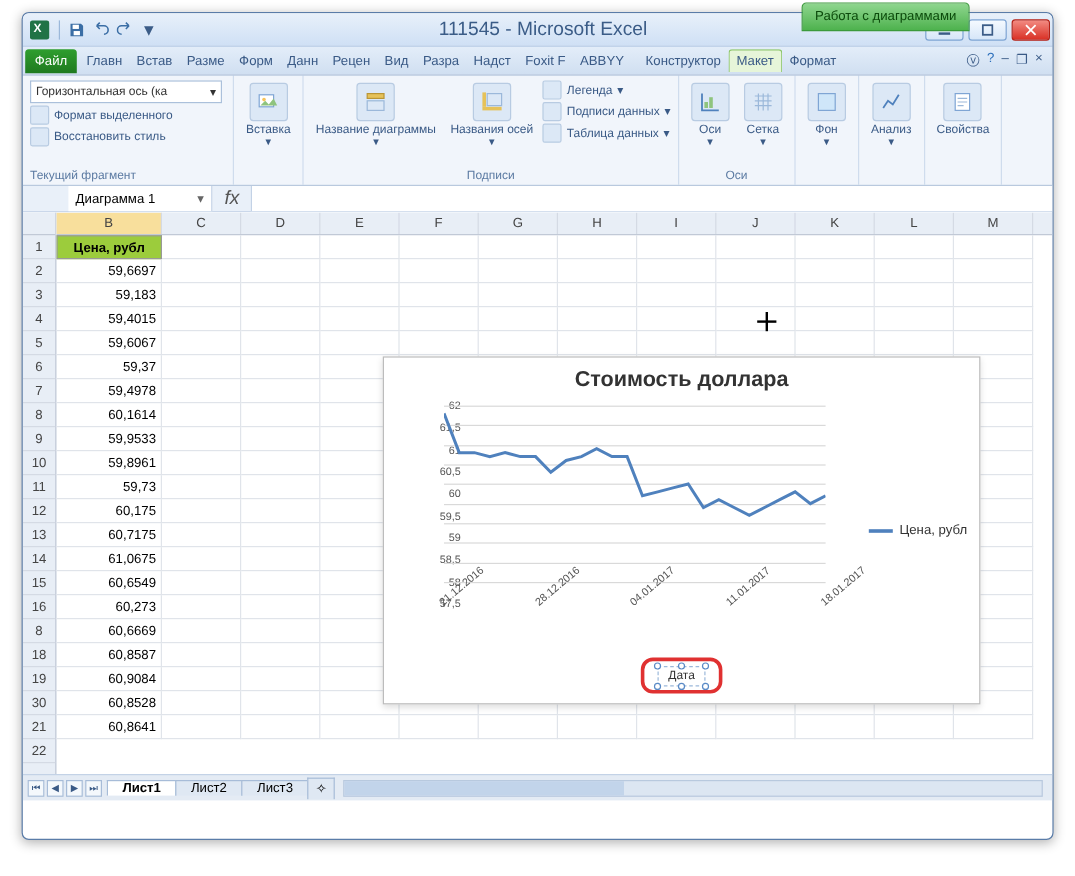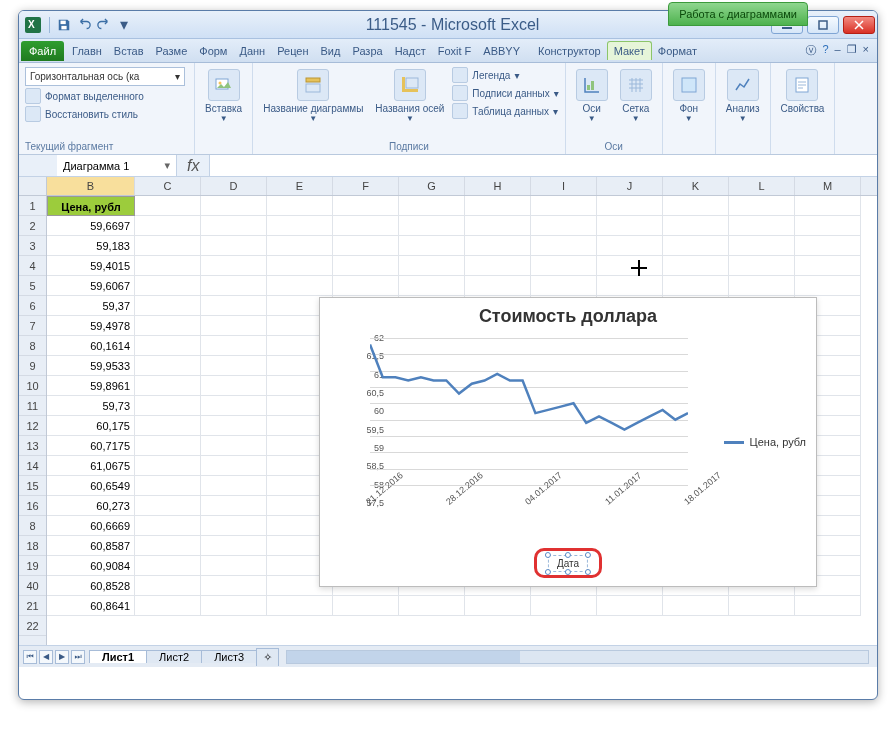--- a/index.html
+++ b/index.html
@@ -335,21 +335,21 @@
         <div class="rh">10</div>
         <div class="rh">11</div>
         <div class="rh">12</div>
         <div class="rh">13</div>
         <div class="rh">14</div>
         <div class="rh">15</div>
         <div class="rh">16</div>
         <div class="rh">8</div>
         <div class="rh">18</div>
         <div class="rh">19</div>
-        <div class="rh">40</div>
+        <div class="rh">30</div>
         <div class="rh">21</div>
         <div class="rh">22</div>
     </div>
     <div class="cols">
       <div class="colhdr-row">
         <div class="colhdr selcol" style="width:88px">B</div>
         <div class="colhdr">C</div>
         <div class="colhdr">D</div>
         <div class="colhdr">E</div>
         <div class="colhdr">F</div>

